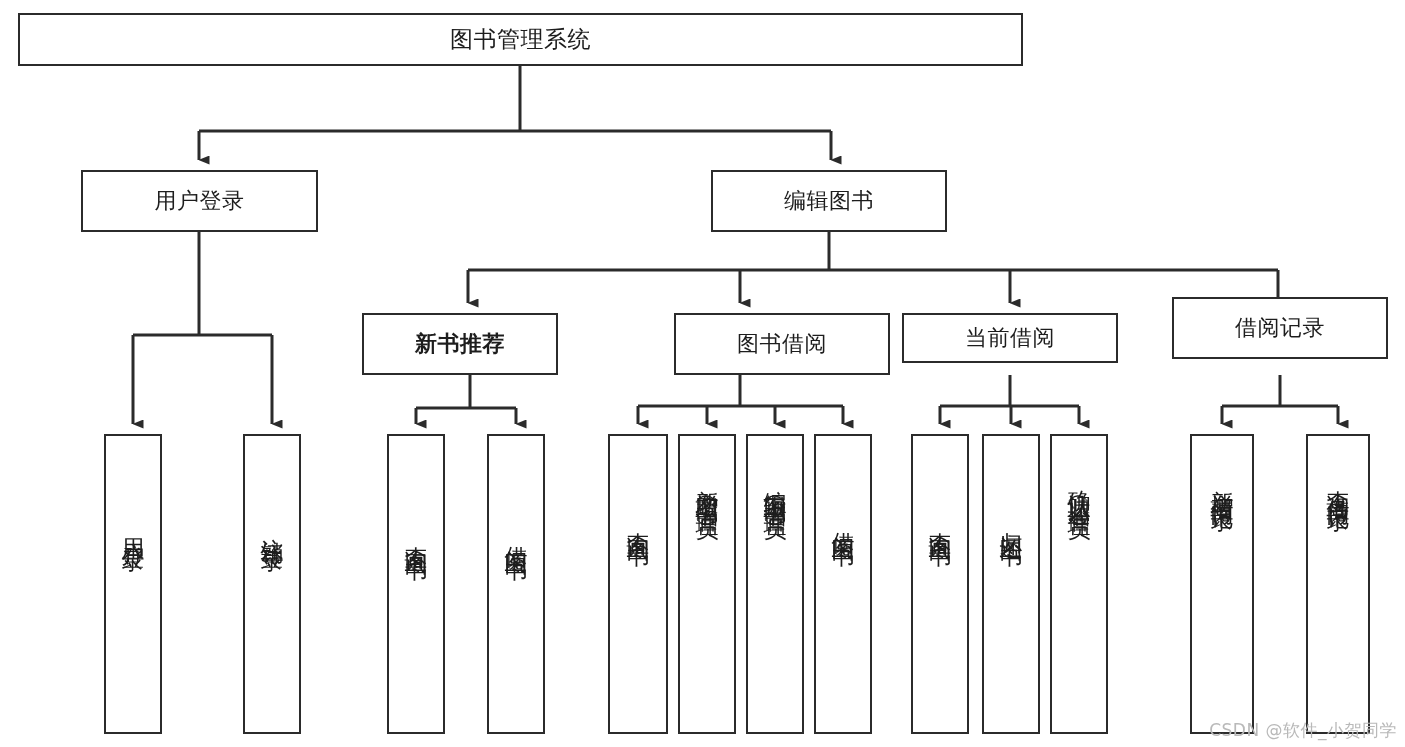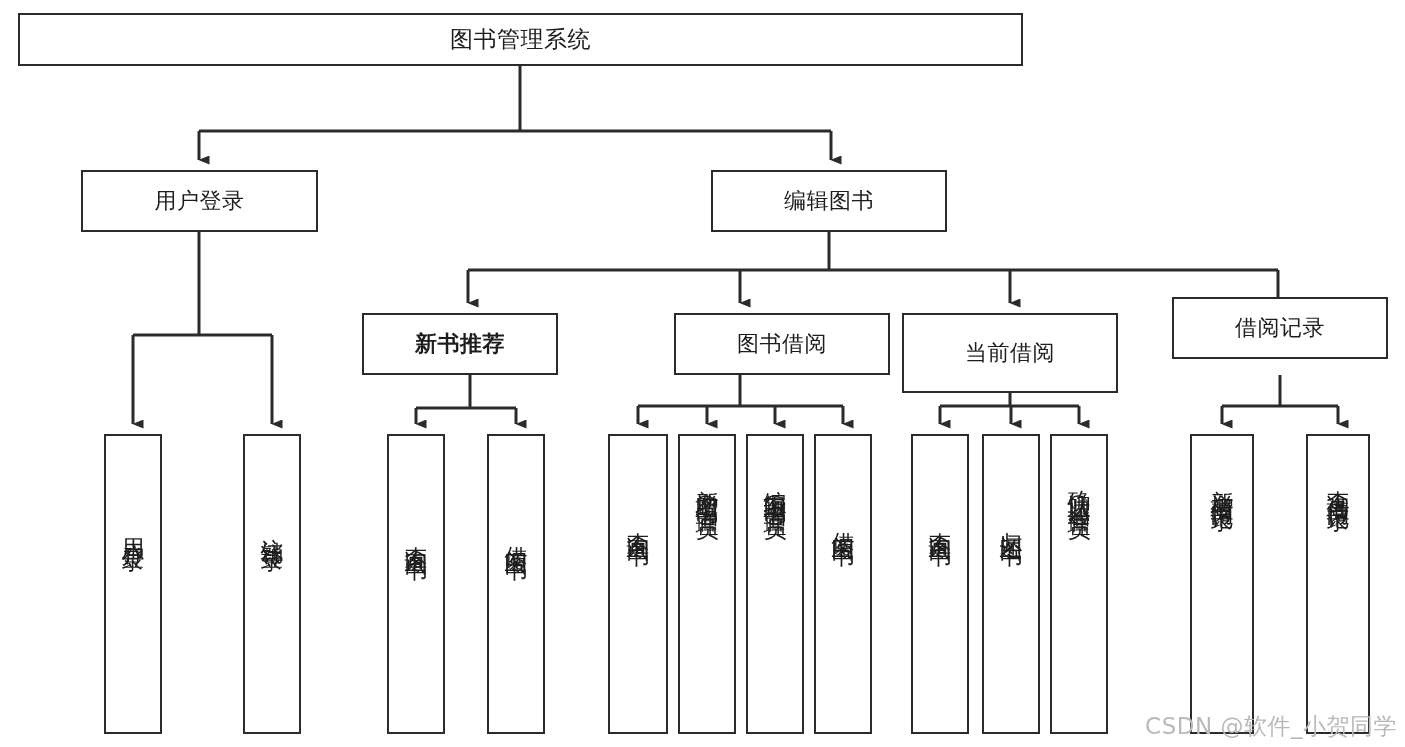--- a/index.html
+++ b/index.html
@@ -69,21 +69,21 @@
   .node.leaf.mid3 .node-label {
     padding-top: 30px;
   }
   .node.leaf.mid4 .node-label {
     padding-top: 72px;
   }
   #watermark {
     position: absolute;
     right: 8px;
     bottom: 5px;
-    font-size: 23px;
+    font-size: 17px;
     color: #b9b9b9;
     z-index: 5;
     white-space: nowrap;
     letter-spacing: 0.5px;
   }
 </style>
 </head>
 <body>
 
 <div id="diagram-root">
@@ -149,21 +149,21 @@
   <div class="node horizontal" style="left:711px; top:170px; width:236px; height:62px;">
     <span class="node-label">编辑图书</span>
   </div>
 
   <div class="node horizontal" style="left:362px; top:313px; width:196px; height:62px;font-weight:bold;">
     <span class="node-label">新书推荐</span>
   </div>
   <div class="node horizontal" style="left:632px; top:313px; width:216px; height:62px;margin-left:42px;">
     <span class="node-label">图书借阅</span>
   </div>
-  <div class="node horizontal" style="left:902px; top:313px; width:216px; height:80px;">
+  <div class="node horizontal" style="left:902px; top:313px; width:216px; height:50px;">
     <span class="node-label">当前借阅</span>
   </div>
   <div class="node horizontal" style="left:1172px; top:297px; width:216px; height:62px;">
     <span class="node-label">借阅记录</span>
   </div>
 
   <div class="node leaf mid" style="left:104px; top:434px; width:58px; height:300px;">
     <span class="node-label">用户登录</span>
   </div>
   <div class="node leaf mid" style="left:243px; top:434px; width:58px; height:300px;">

